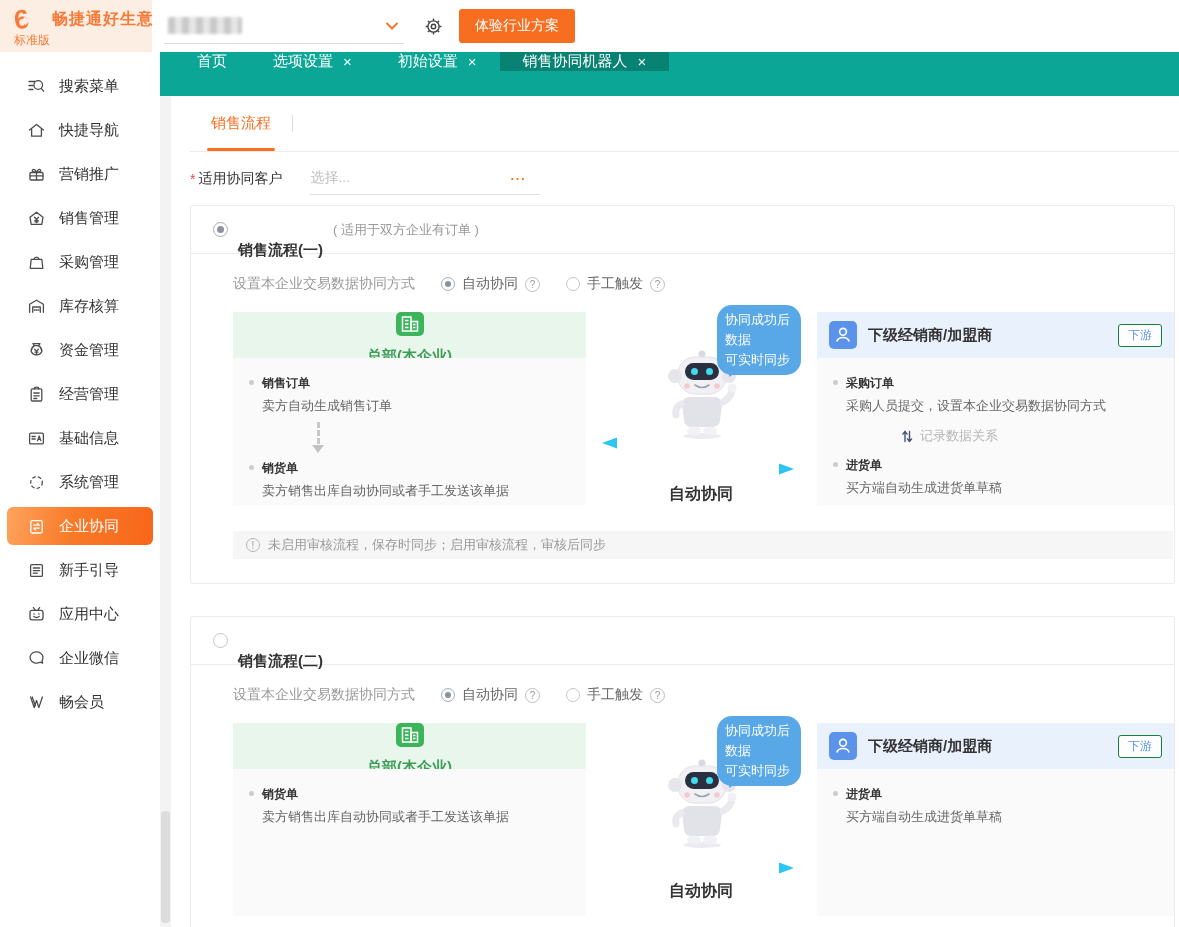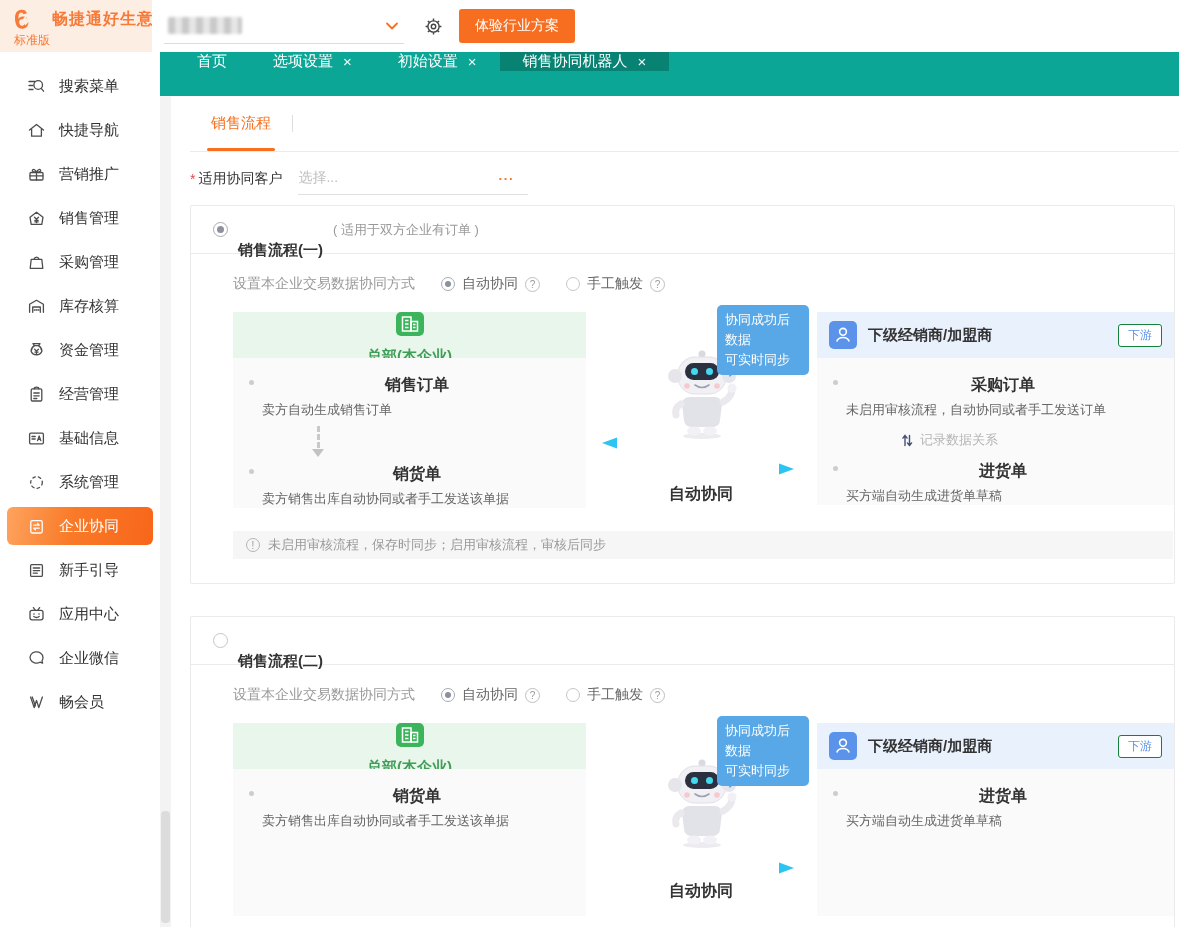--- a/index.html
+++ b/index.html
@@ -42,21 +42,21 @@
 
   .content-tabs { height:56px; margin-left:19px; display:flex; align-items:center; border-bottom:1px solid #ebebeb; }
   .ctab { position:relative; height:100%; display:flex; align-items:center; font-size:15px; color:#333; margin:0 21px; cursor:pointer; }
   .ctab.active { color:#f8701f; }
   .ctab.active::after { content:""; position:absolute; left:-4px; right:-4px; bottom:0; height:3px; background:#f8701f; border-radius:2px; }
   .ctab-divider { width:1px; height:17px; background:#ddd; }
 
   .form-row { height:53px; display:flex; align-items:center; padding-left:19px; font-size:14px; }
   .req { color:#e34b4b; margin-right:3px; font-size:14px; }
   .form-label { color:#333; }
-  .form-input { width:230px; margin-left:16px; height:32px; border-bottom:1px solid #e0e0e0; display:flex; align-items:center; justify-content:space-between; cursor:text; }
+  .form-input { width:230px; margin-left:28px; height:32px; border-bottom:1px solid #e0e0e0; display:flex; align-items:center; justify-content:space-between; cursor:text; }
   .placeholder { color:#c0c0c0; font-size:14px; }
   .more-btn { color:#f8701f; font-weight:bold; letter-spacing:1px; font-size:13px; cursor:pointer; padding-right:14px; }
 
   .section { margin-left:19px; width:985px; border:1px solid #ebebeb; border-radius:2px; background:#fff; }
   .section + .section { margin-top:32px; }
   .sec-header { height:48px; display:flex; align-items:center; gap:10px; padding-left:22px; border-bottom:1px solid #ebebeb; }
   .sec-title { font-size:15px; font-weight:bold; color:#333;margin-top:41px; }
   .sec-sub { font-size:13px; color:#999; }
   .sec-body { padding:18px 0 24px 0; }
 
@@ -80,30 +80,30 @@
   .icon-tile { width:28px; height:28px; border-radius:5px; display:flex; align-items:center; justify-content:center; }
   .up-card .icon-tile { background:#3cb45c; }
   .down-card .icon-tile { background:#5b93ea; }
   .card-title { font-size:15px; font-weight:bold; }
   .up-card .card-title { color:#3f9e56; }
   .down-card .card-title { color:#333;text-align:right; }
   .tag { margin-left:auto; font-size:12px; padding:2px 9px; border-radius:3px; background:#fff; }
   .tag.green { border:1px solid #5cb373; color:#3f9e56; }
   .tag.blue { border:1px solid #15803d; color:#5b93ea; }
   .card-body { background:#fafafa; flex:1; padding:17px 14px 0 14px; }
-  .step-name { position:relative; padding-left:15px; font-size:16px; font-weight:bold; color:#333;text-align:center; }
+  .step-name { position:relative; padding-left:15px; font-size:12px; font-weight:bold; color:#333; }
   .step-name::before { content:""; position:absolute; left:2px; top:5px; width:5px; height:5px; border-radius:50%; background:#cdcdcd; }
   .step-desc { margin:5px 0 0 15px; font-size:13px; color:#666; }
   .dash-arrow { margin:7px 0 7px 66px; width:10px; display:flex; flex-direction:column; align-items:center; }
   .dash-arrow .dline { width:0; height:22px; border-left:3px dashed #c9c9c9; }
   .dash-arrow .dhead { width:0; height:0; border-left:6px solid transparent; border-right:6px solid transparent; border-top:8px solid #c2c2c2; margin-top:1px; }
   .relation-row { display:flex; align-items:center; gap:7px; margin:12px 0 12px 68px; font-size:13px; color:#b5b5b5; }
 
   .mid-zone { flex:1; position:relative; }
-  .bubble { position:absolute; left:131px; top:-7px; width:92px; background:#58a7e6; color:#fff; font-size:13px; line-height:1.55; padding:5px 8px; border-radius:5px; z-index:3; }
+  .bubble { position:absolute; left:131px; top:-7px; width:84px; background:#58a7e6; color:#fff; font-size:13px; line-height:1.55; padding:5px 8px; border-radius:15px; z-index:3; }
   .bubble::after { content:""; position:absolute; left:7px; bottom:-8px; width:0; height:0; border:6px solid transparent; border-top:9px solid #58a7e6; transform:rotate(18deg); }
   .robot { position:absolute; left:78px; top:36px; z-index:2; }
   .arrow-a { position:absolute; left:14px; top:124px; }
   .arrow-b { position:absolute; left:14px; top:150px; }
   .auto-label { position:absolute; left:0; width:230px; top:172px; text-align:center; font-size:16px; font-weight:bold; color:#333; }
   .mid-zone.single .robot { top:34px; }
   .mid-zone.single .arrow-b { top:138px; }
   .mid-zone.single .auto-label { top:158px; }
 
   .note-bar { margin:26px 0 0 42px; width:940px; height:28px; background:#f6f6f6; display:flex; align-items:center; gap:8px; padding-left:13px; font-size:13px; color:#999; }
@@ -491,21 +491,21 @@
               <span class="icon-tile">
                   <svg width="24" height="24" viewBox="0 0 24 24" fill="none" stroke="#fff" stroke-width="1.6">
                     <use href="#sym-person-w"></use>
                   </svg>
                 </span>
               <span class="card-title">下级经销商/加盟商</span>
               <span class="tag blue">下游</span>
             </div>
             <div class="card-body">
               <div class="step-name">采购订单</div>
-              <div class="step-desc">未启用审核流程，自动协同或者手工发送订单</div>
+              <div class="step-desc">采购人员提交，设置本企业交易数据协同方式</div>
               <div class="relation-row">
                 <svg width="14" height="17" viewBox="0 0 14 17" fill="none" stroke="#44507a" stroke-width="1.4" stroke-linecap="round" stroke-linejoin="round">
                     <use href="#sym-updown"></use>
                   </svg>
                 <span>记录数据关系</span>
               </div>
               <div class="step-name">进货单</div>
               <div class="step-desc">买方端自动生成进货单草稿</div>
             </div>
           </div>

